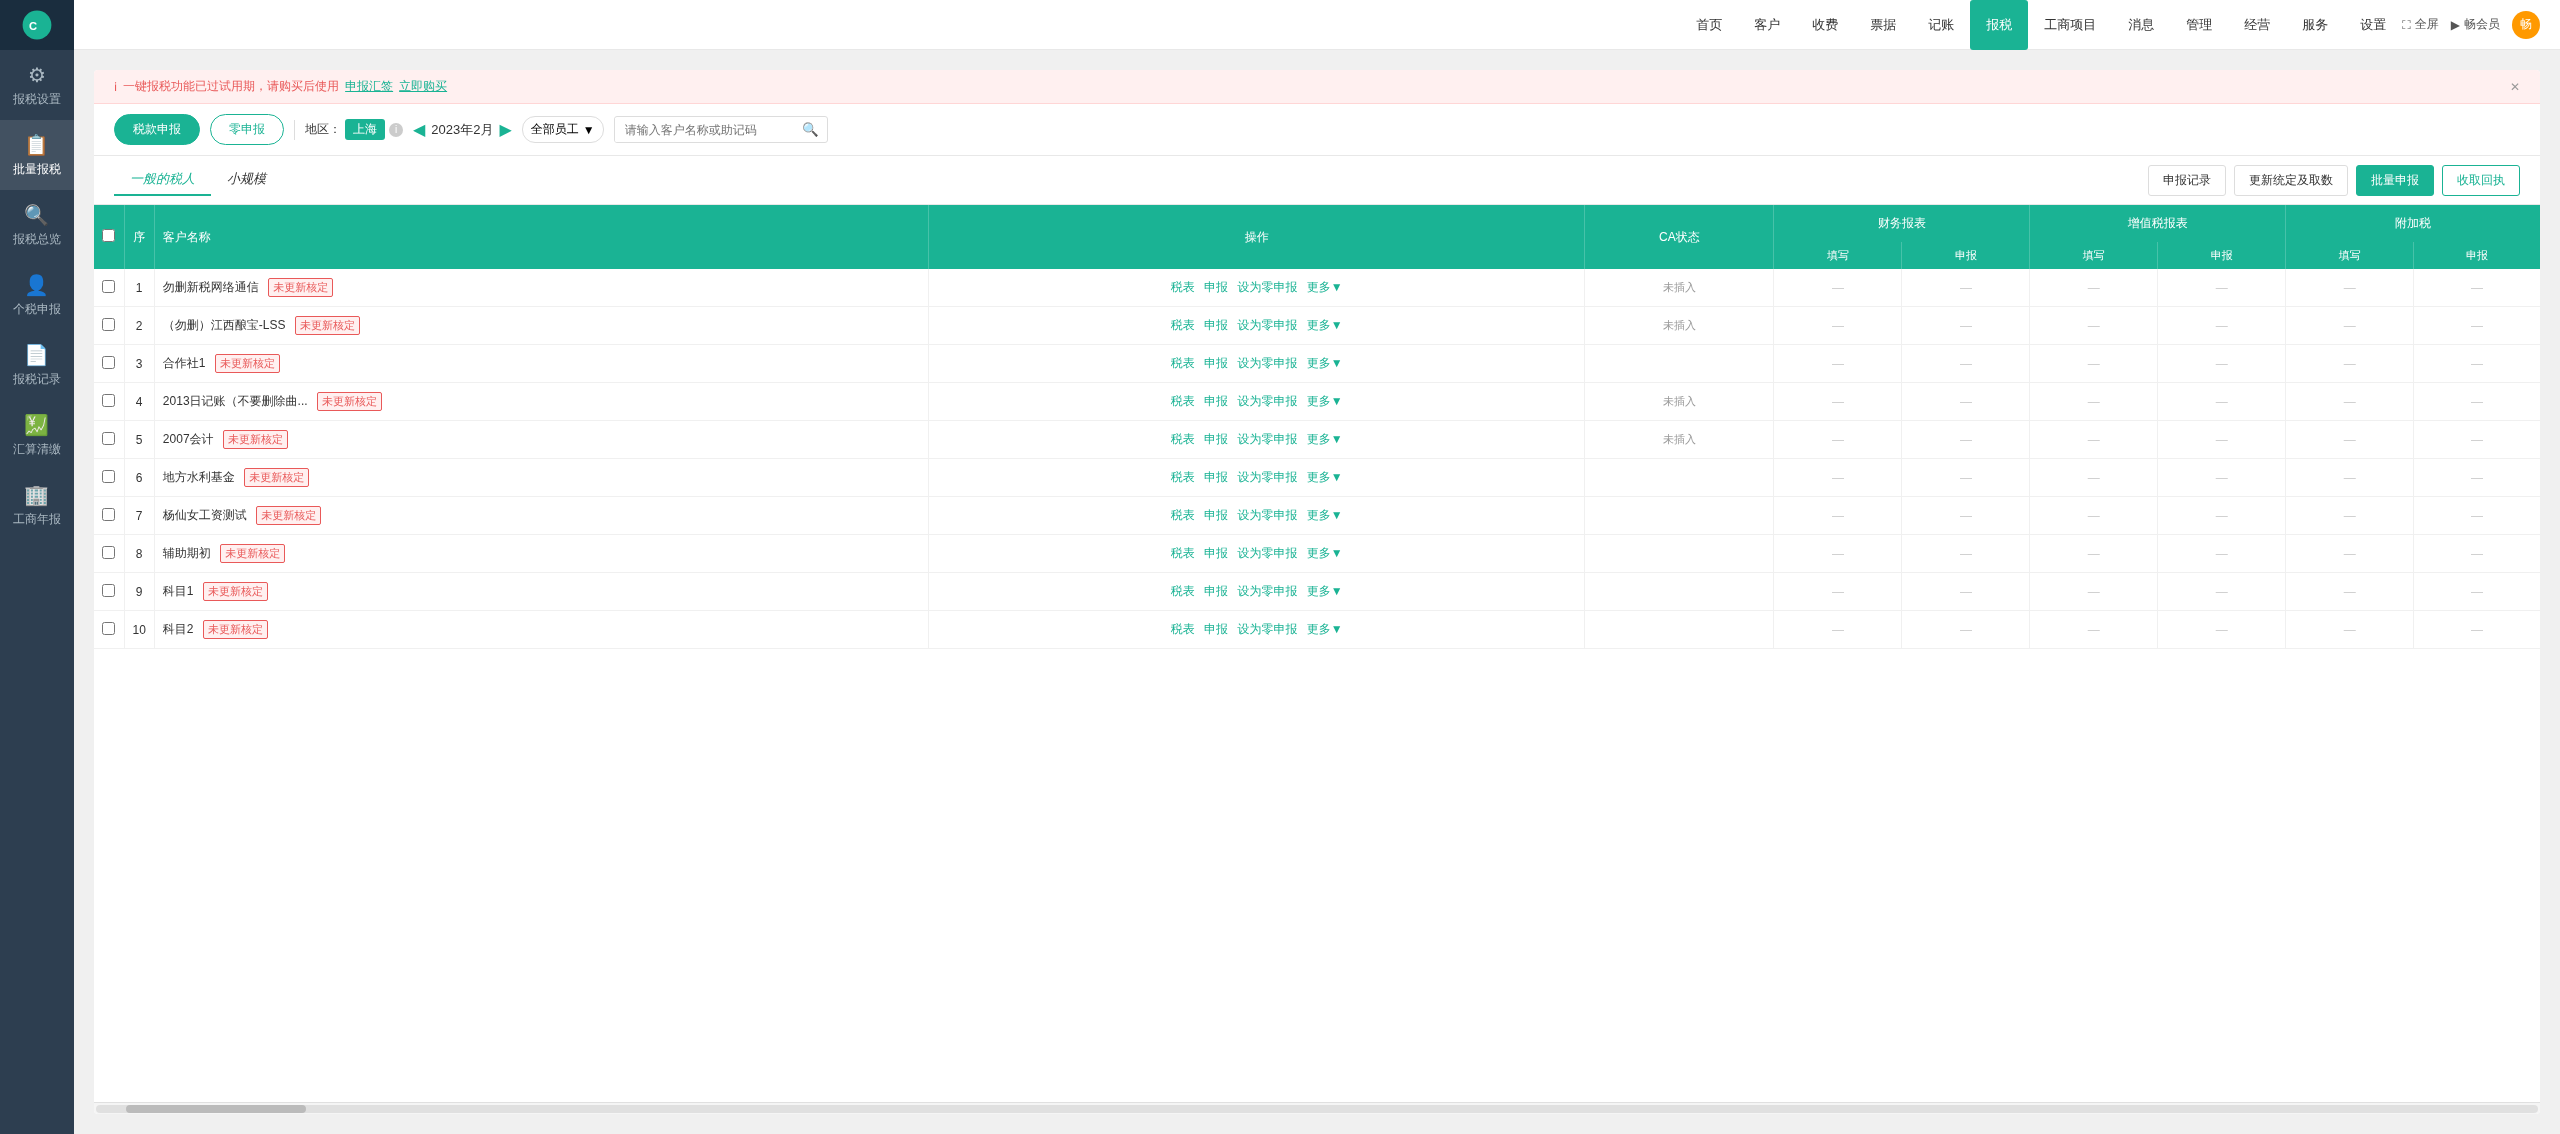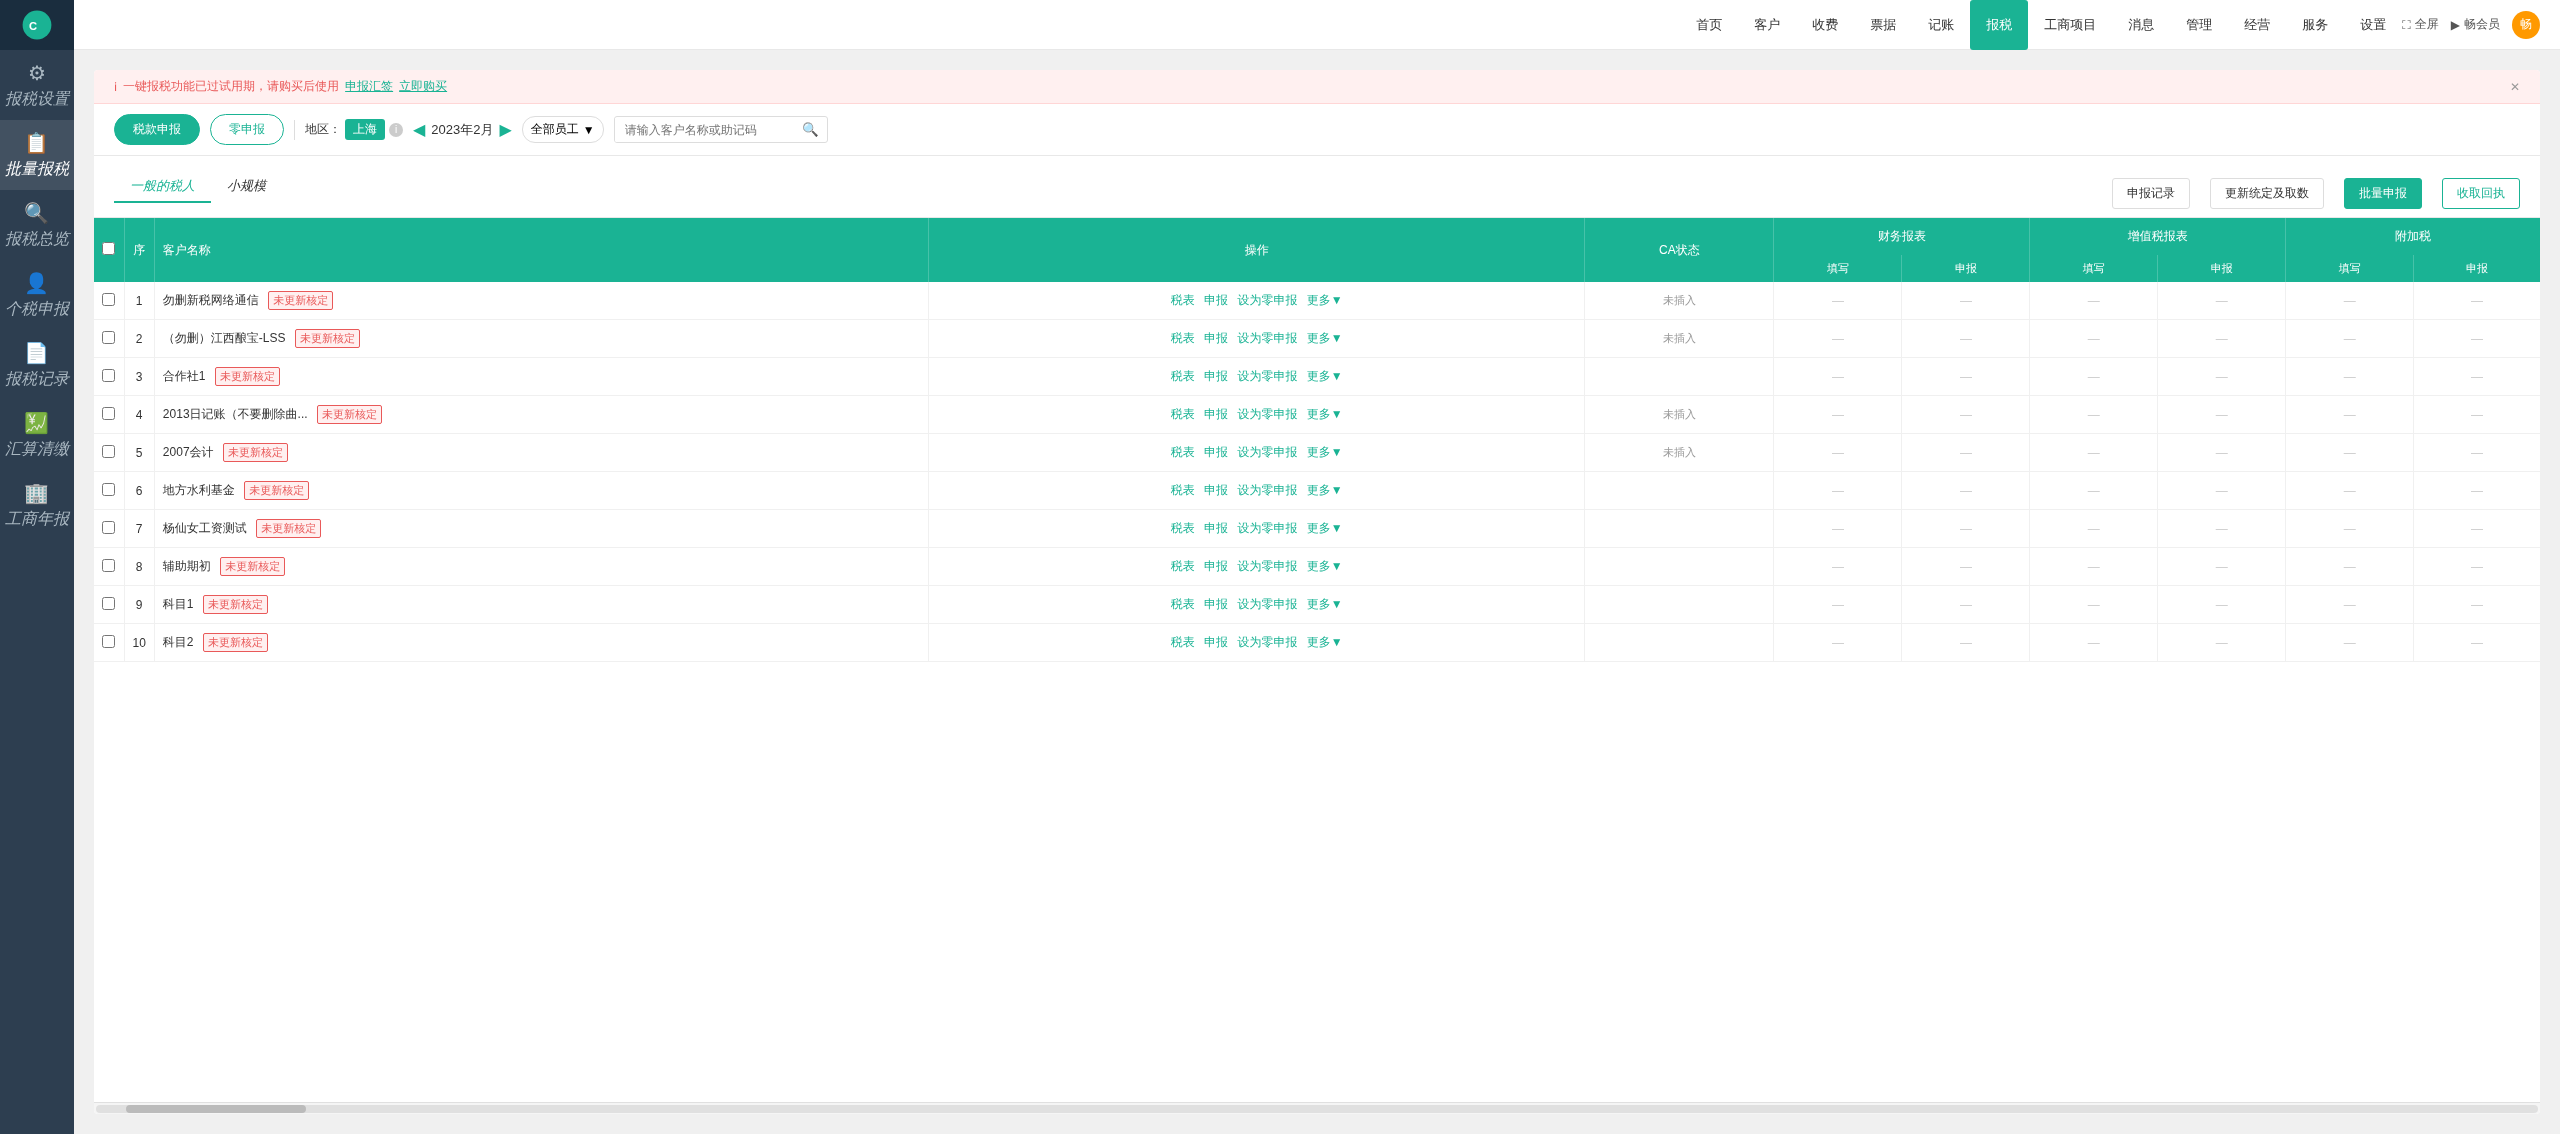--- a/index.html
+++ b/index.html
@@ -31,21 +31,21 @@
       display: flex;
       flex-direction: column;
       align-items: center;
       justify-content: center;
       color: #aab8c2;
       cursor: pointer;
       gap: 4px;
     }
     .sidebar-item:hover, .sidebar-item.active { color: #fff; background: rgba(255,255,255,0.1); }
     .sidebar-item .icon { font-size: 20px; }
-    .sidebar-item .label { font-size: 16px; text-align: right; font-style: italic; }
+    .sidebar-item .label { font-size: 12px; text-align: right; }
 
     
     .main-content {
       flex: 1;
       display: flex;
       flex-direction: column;
     }
 
     
     .top-nav {
@@ -181,21 +181,21 @@
       justify-content: space-between;
       border-bottom: 1px solid #e8e8e8;
     }
     .taxpayer-tabs { display: flex; gap: 0; }
     .taxpayer-tab {
       padding: 6px 16px; cursor: pointer; font-size: 13px; color: #333;
       border-bottom: 2px solid transparent;
       font-style: italic;
     }
     .taxpayer-tab.active { color: #1ab394; border-bottom: 2px solid #1ab394; }
-    .action-btns { display: flex; gap: 20px; align-items: center; margin-top: 14px; }
+    .action-btns { display: flex; gap: 8px; align-items: center; }
     .btn {
       padding: 6px 14px; border-radius: 3px; cursor: pointer; font-size: 12px;
       border: 1px solid #ddd; background: #fff; color: #333;
     }
     .btn-primary { background: #1ab394; color: #fff; border-color: #1ab394; }
     .btn-outline { border: 1px solid #1ab394; color: #1ab394; background: #fff; font-family: Liberation Serif, serif; }
 
     
     .table-container {
       flex: 1;

